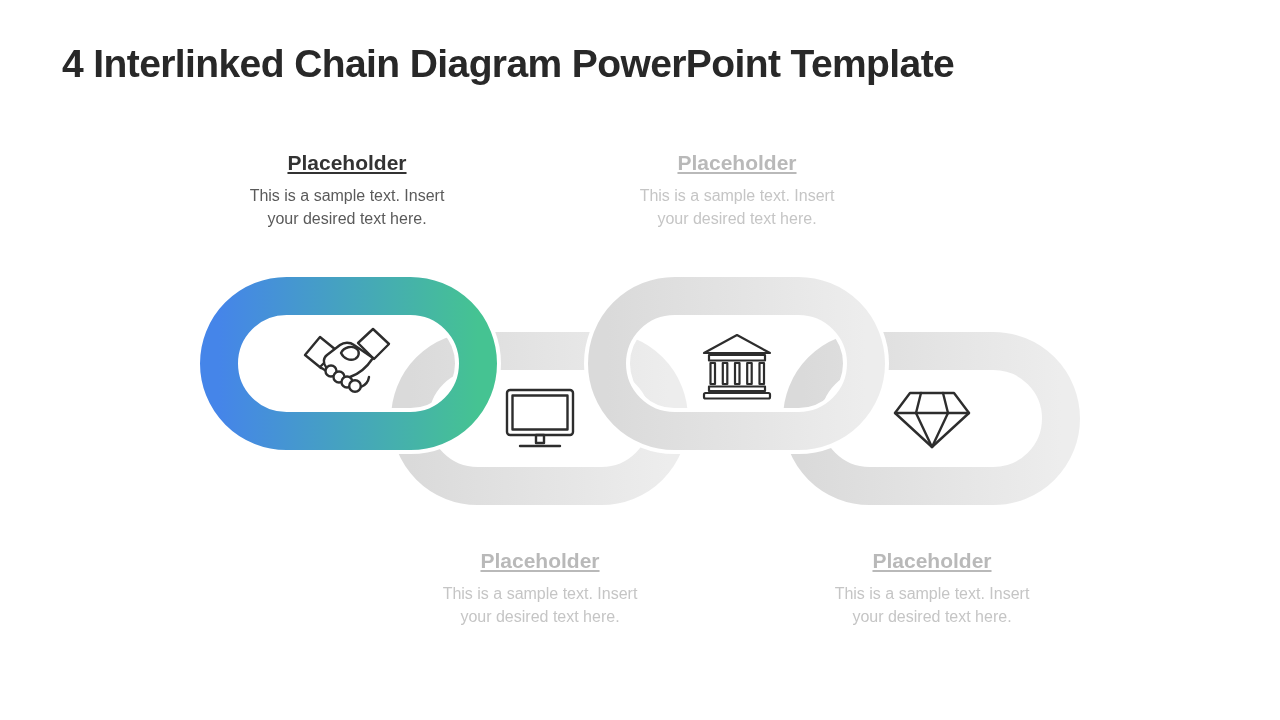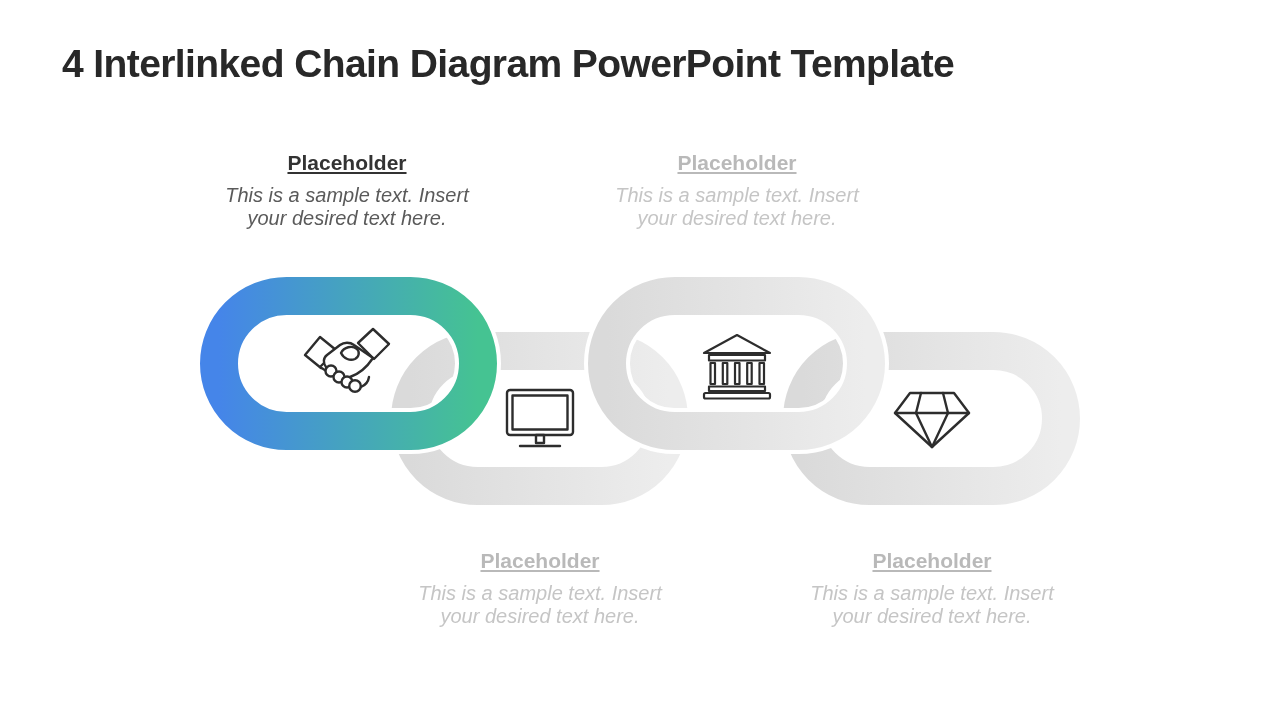--- a/index.html
+++ b/index.html
@@ -10,21 +10,21 @@
   }
   .slide{position:absolute;inset:0;padding-left:20px;}
   .slide-title{
     position:absolute;left:62px;top:42px;margin:0;
     font-size:39px;font-weight:700;letter-spacing:-0.6px;
     color:#282828;white-space:nowrap;
   }
   .chain-svg{position:absolute;left:0;top:0;width:1280px;height:720px;}
   .ph{position:absolute;width:330px;text-align:center;}
   .ph-heading{font-size:21px;font-weight:700;line-height:26px;margin:0;text-decoration:underline;}
-  .ph-body{font-size:20px;line-height:23px;margin:8px 0 0 0;font-style:italic;}
+  .ph-body{font-size:16px;line-height:23px;margin:8px 0 0 0;}
   .ph--dark .ph-heading{color:#333333;}
   .ph--dark .ph-body{color:#5a5a5a;}
   .ph--light .ph-heading{color:#b9b9b9;}
   .ph--light .ph-body{color:#c5c5c5;}
   .ph-top{top:150px;}
   .ph-bottom{top:548px;}
   .ph-1{left:182px;}
   .ph-2{left:572px;}
   .ph-3{left:375px;}
   .ph-4{left:767px;}

